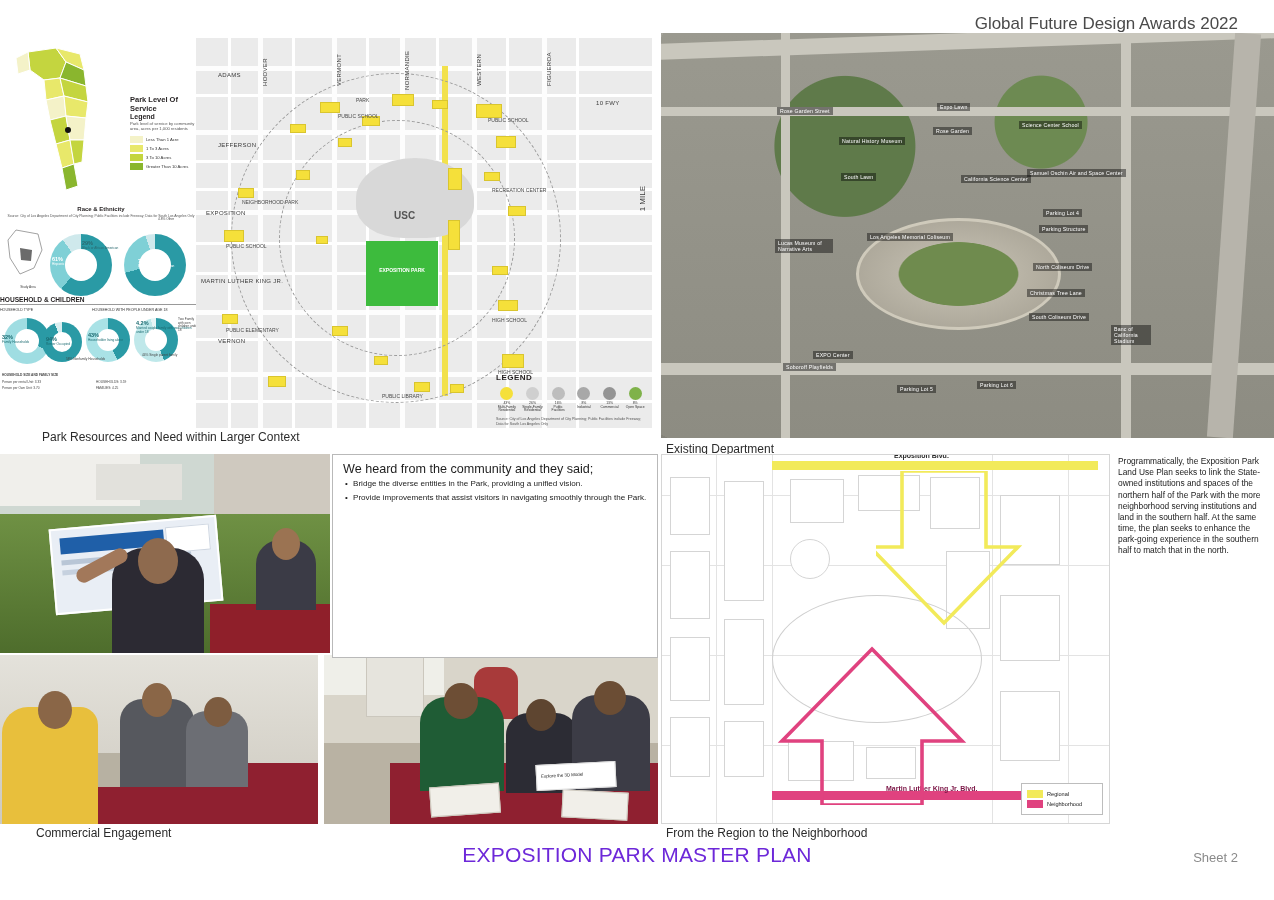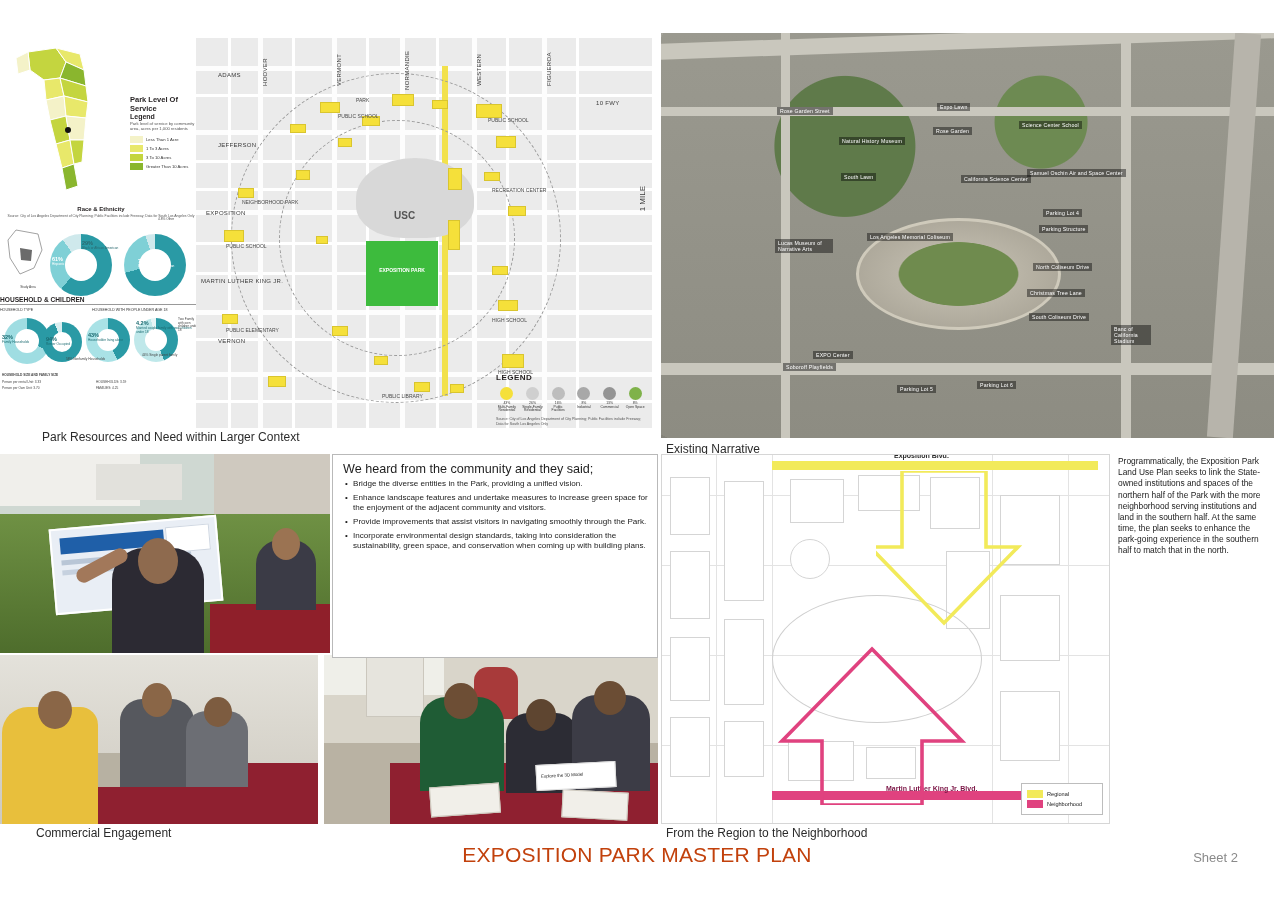--- a/index.html
+++ b/index.html
@@ -259,31 +259,32 @@
 
   
   .side-text {
     position: absolute; left: 1118px; top: 456px; width: 150px;
     font-size: 8.4px; line-height: 1.33; color: #222;
   }
 
   
   .footer-title {
     position: absolute; left: 0; right: 0; top: 843px; text-align: center;
-    font-size: 21px; color: #c2410c; letter-spacing: .2px;
+    font-size: 21px; color: #6d28d9; letter-spacing: .2px;
   }
   .footer-sheet {
     position: absolute; right: 36px; top: 850px; font-size: 13px; color: #8a8a8a;
   }
 </style>
 </head>
 <body>
 
 <div class="sheet">
 
+  <div class="hdr-right">Global Future Design Awards 2022</div>
 
   <div class="panel-context">
 
     <div class="los-map">
       <svg width="110" height="150" viewBox="0 0 110 150">
         <polygon points="20,8 48,4 58,18 52,34 36,36 22,26" fill="#c4d53f" stroke="#fff" stroke-width="1"></polygon>
         <polygon points="48,4 72,10 76,26 58,18" fill="#e8e86a" stroke="#fff" stroke-width="1"></polygon>
         <polygon points="58,18 76,26 78,42 52,34" fill="#8ab62e" stroke="#fff" stroke-width="1"></polygon>
         <polygon points="36,36 52,34 56,52 38,56" fill="#e8e86a" stroke="#fff" stroke-width="1"></polygon>
         <polygon points="52,34 78,42 80,58 56,52" fill="#c4d53f" stroke="#fff" stroke-width="1"></polygon>
@@ -553,21 +554,21 @@
     <div class="aerial-lbl" style="left:378px;top:192px">Parking Structure</div>
     <div class="aerial-lbl" style="left:206px;top:200px">Los Angeles Memorial Coliseum</div>
     <div class="aerial-lbl" style="left:114px;top:206px;width:58px;white-space:normal">Lucas Museum of Narrative Arts</div>
     <div class="aerial-lbl" style="left:152px;top:318px">EXPO Center</div>
     <div class="aerial-lbl" style="left:122px;top:330px">Soboroff Playfields</div>
     <div class="aerial-lbl" style="left:236px;top:352px">Parking Lot 5</div>
     <div class="aerial-lbl" style="left:316px;top:348px">Parking Lot 6</div>
     <div class="aerial-lbl" style="left:450px;top:292px;width:40px;white-space:normal">Banc of California Stadium</div>
   </div>
 
-  <div class="cap-aerial">Existing Narrative</div>
+  <div class="cap-aerial">Existing Department</div>
 
   <div class="ph photo1">
     <div class="sky"></div>
       <div class="tent"></div>
       <div class="tent2"></div>
       <div class="bldg"></div>
     <div class="grass"></div>
     <div class="board">
         <div class="bt"></div>
         <div class="bl"></div>
@@ -612,23 +613,21 @@
         <span>Explore the 3D Model</span>
       </div>
   </div>
 
   <div class="cap-comm">Commercial Engagement</div>
 
   <div class="quote-panel">
     <h3>We heard from the community and they said;</h3>
     <ul>
       <li>Bridge the diverse entities in the Park, providing a unified vision.</li>
-      <li>Enhance landscape features and undertake measures to increase green space for the enjoyment of the adjacent community and visitors.</li>
       <li>Provide improvements that assist visitors in navigating smoothly through the Park.</li>
-      <li>Incorporate environmental design standards, taking into consideration the sustainability, green space, and conservation when coming up with building plans.</li>
     </ul>
   </div>
 
   <div class="panel-diagram">
 
     <div class="dg-line" style="left:0;top:40px;width:100%;height:1px"></div>
     <div class="dg-line" style="left:0;top:110px;width:100%;height:1px"></div>
     <div class="dg-line" style="left:0;top:200px;width:100%;height:1px"></div>
     <div class="dg-line" style="left:0;top:290px;width:100%;height:1px"></div>
     <div class="dg-line" style="left:54px;top:0;width:1px;height:100%"></div>

